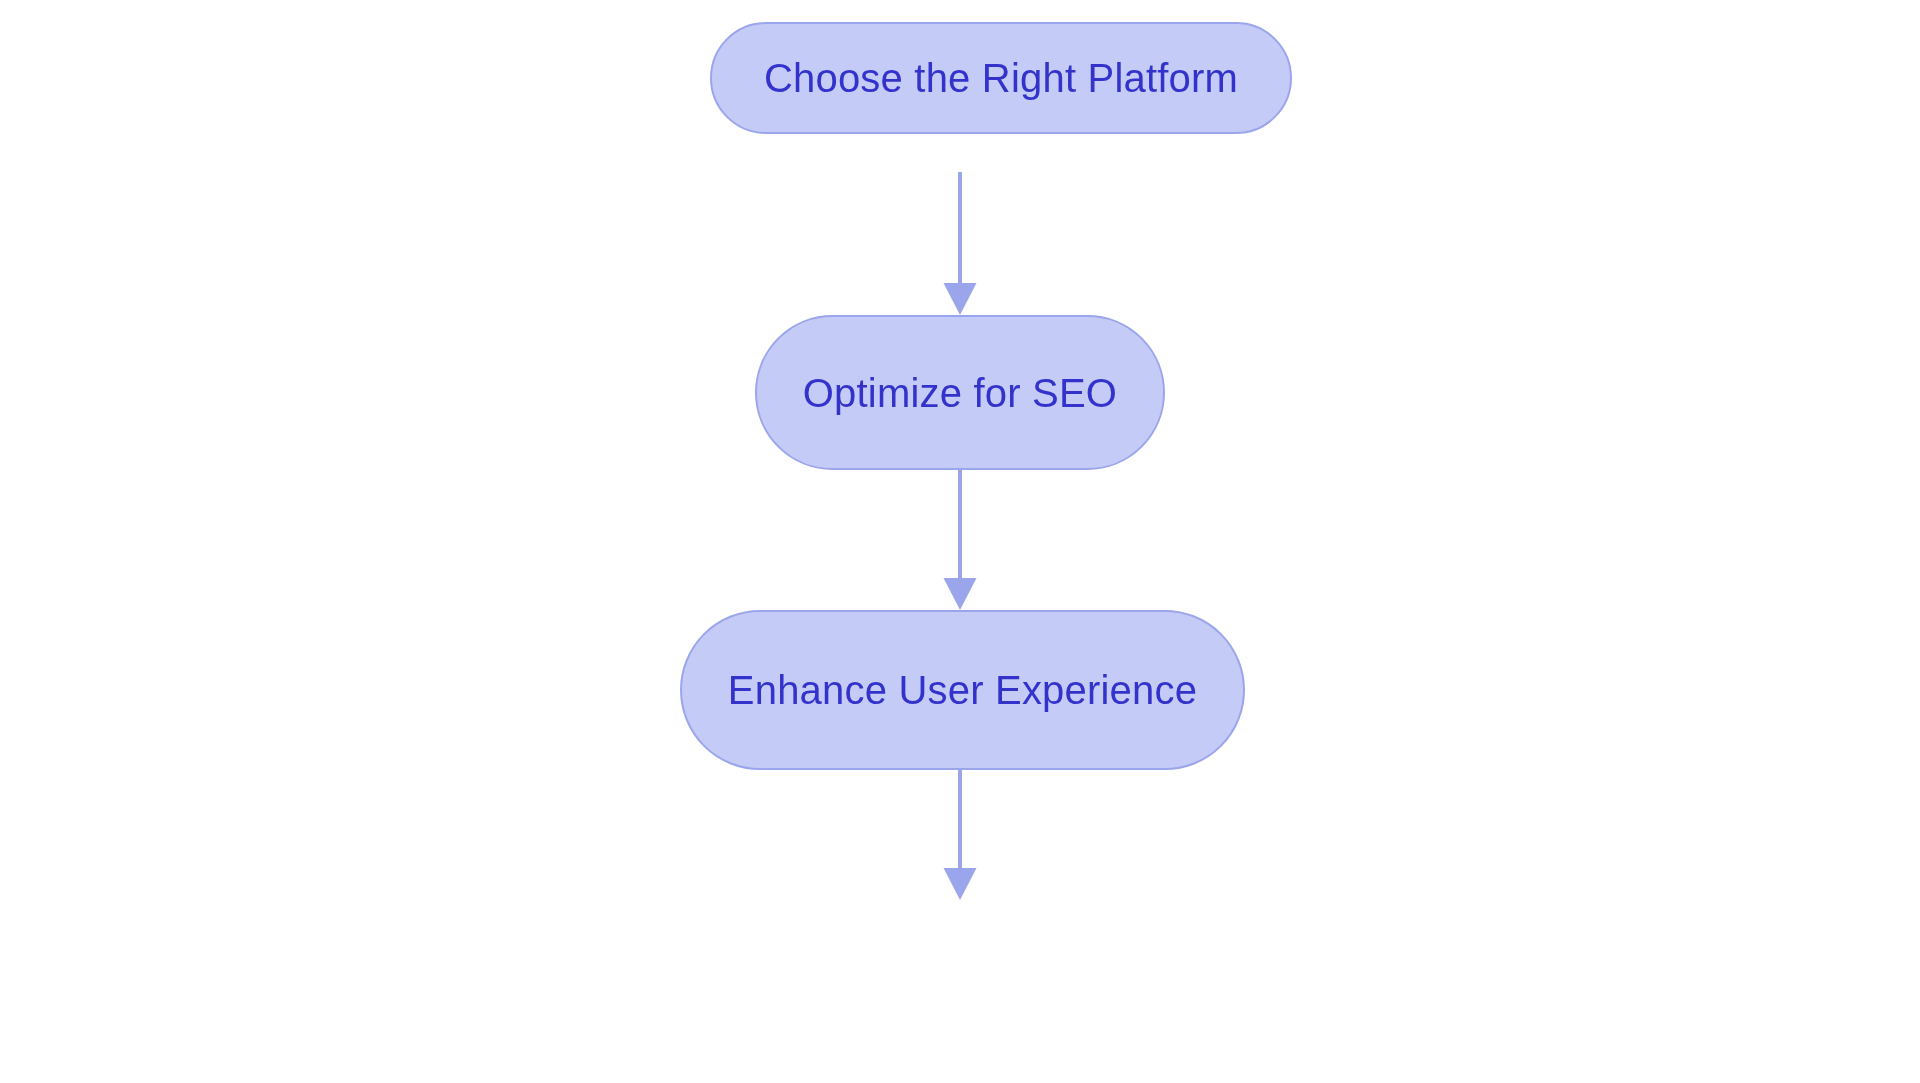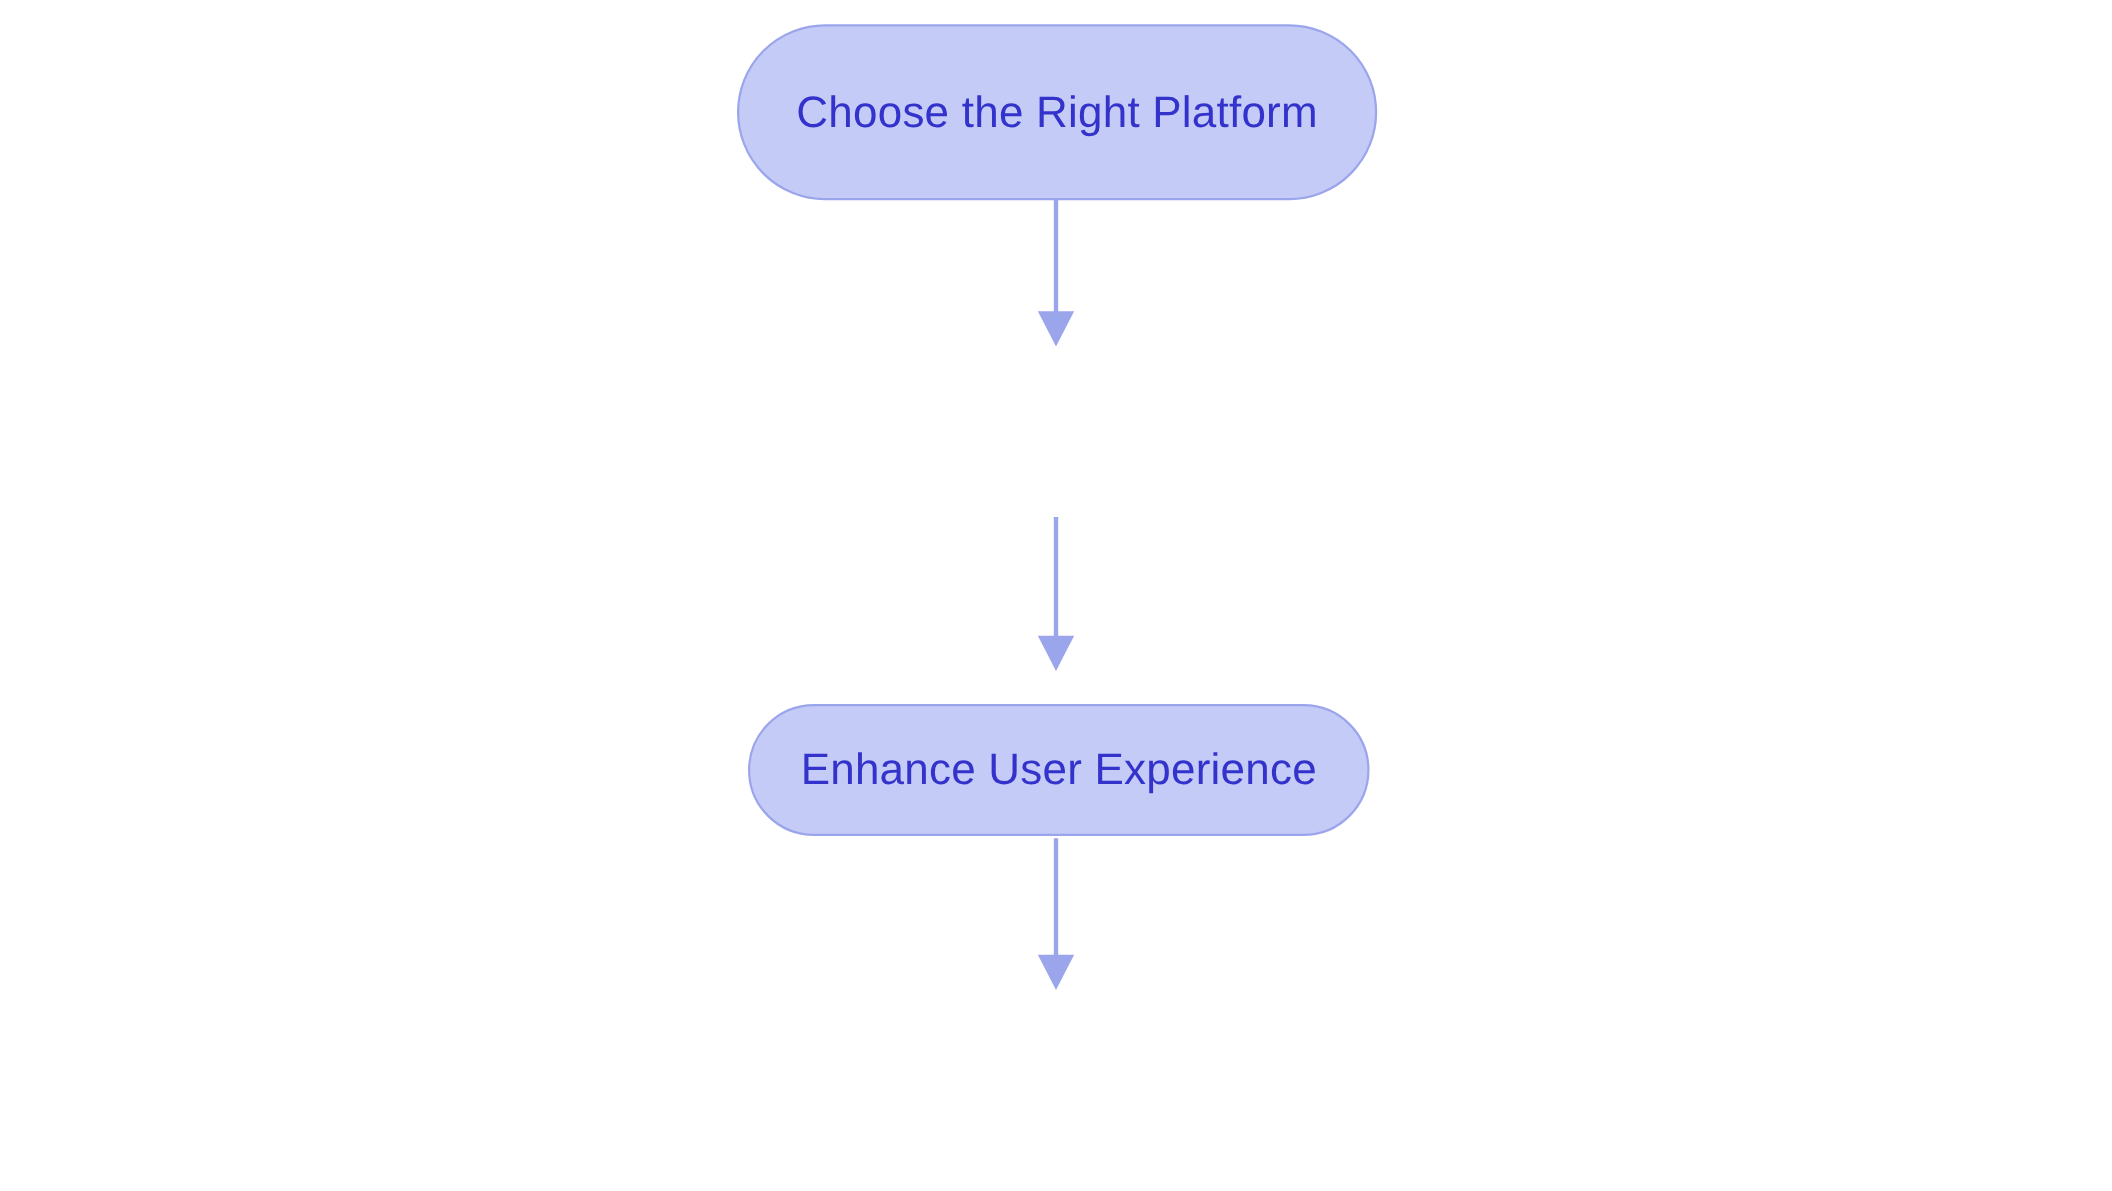--- a/index.html
+++ b/index.html
@@ -54,23 +54,23 @@
     color: #3333cc;
     font-family: "Liberation Sans", sans-serif;
     font-size: 40px;
     font-weight: 400;
     line-height: 1.1;
     letter-spacing: 0.2px;
     white-space: nowrap;
   }
 
   
-  #node-0 { left: 670px;  top: 22px;   width: 582px; height: 160px; }
+  #node-0 { left: 710px;  top: 22px;   width: 582px; height: 112px; }
   #node-1 { left: 755px;  top: 315px;  width: 410px; height: 155px; }
-  #node-2 { left: 680px;  top: 610px;  width: 565px; height: 120px; margin-top: 30px; }
+  #node-2 { left: 680px;  top: 610px;  width: 565px; height: 160px; }
   #node-3 { left: 680px;  top: 900px;  width: 565px; height: 155px; }
 </style>
 </head>
 <body>
 
 <div id="flowchart-canvas">
 
   <svg class="flow-svg" viewBox="0 0 1920 1083" xmlns="http://www.w3.org/2000/svg">
 
     <g>
@@ -88,20 +88,23 @@
       <polygon points="943.5,868 976.5,868 960,900" fill="#9ba5ec"></polygon>
     </g>
   </svg>
 
   <div class="node-layer">
 
     <div class="flow-node" id="node-0">
       <span class="flow-node-label">Choose the Right Platform</span>
     </div>
 
+    <div class="flow-node" id="node-1">
+      <span class="flow-node-label">Optimize for SEO</span>
+    </div>
 
     <div class="flow-node" id="node-2">
       <span class="flow-node-label">Enhance User Experience</span>
     </div>
 
 
   </div>
 </div>
 
 </body></html>

